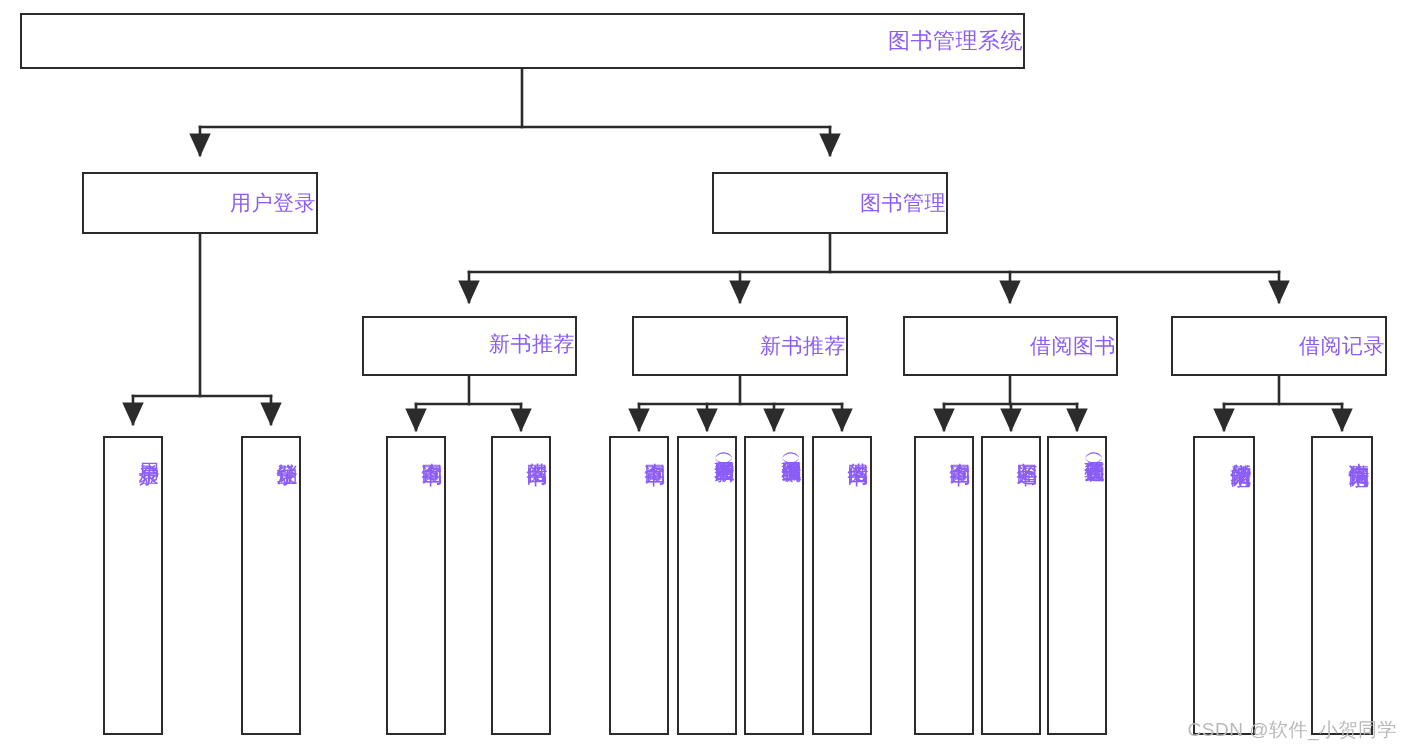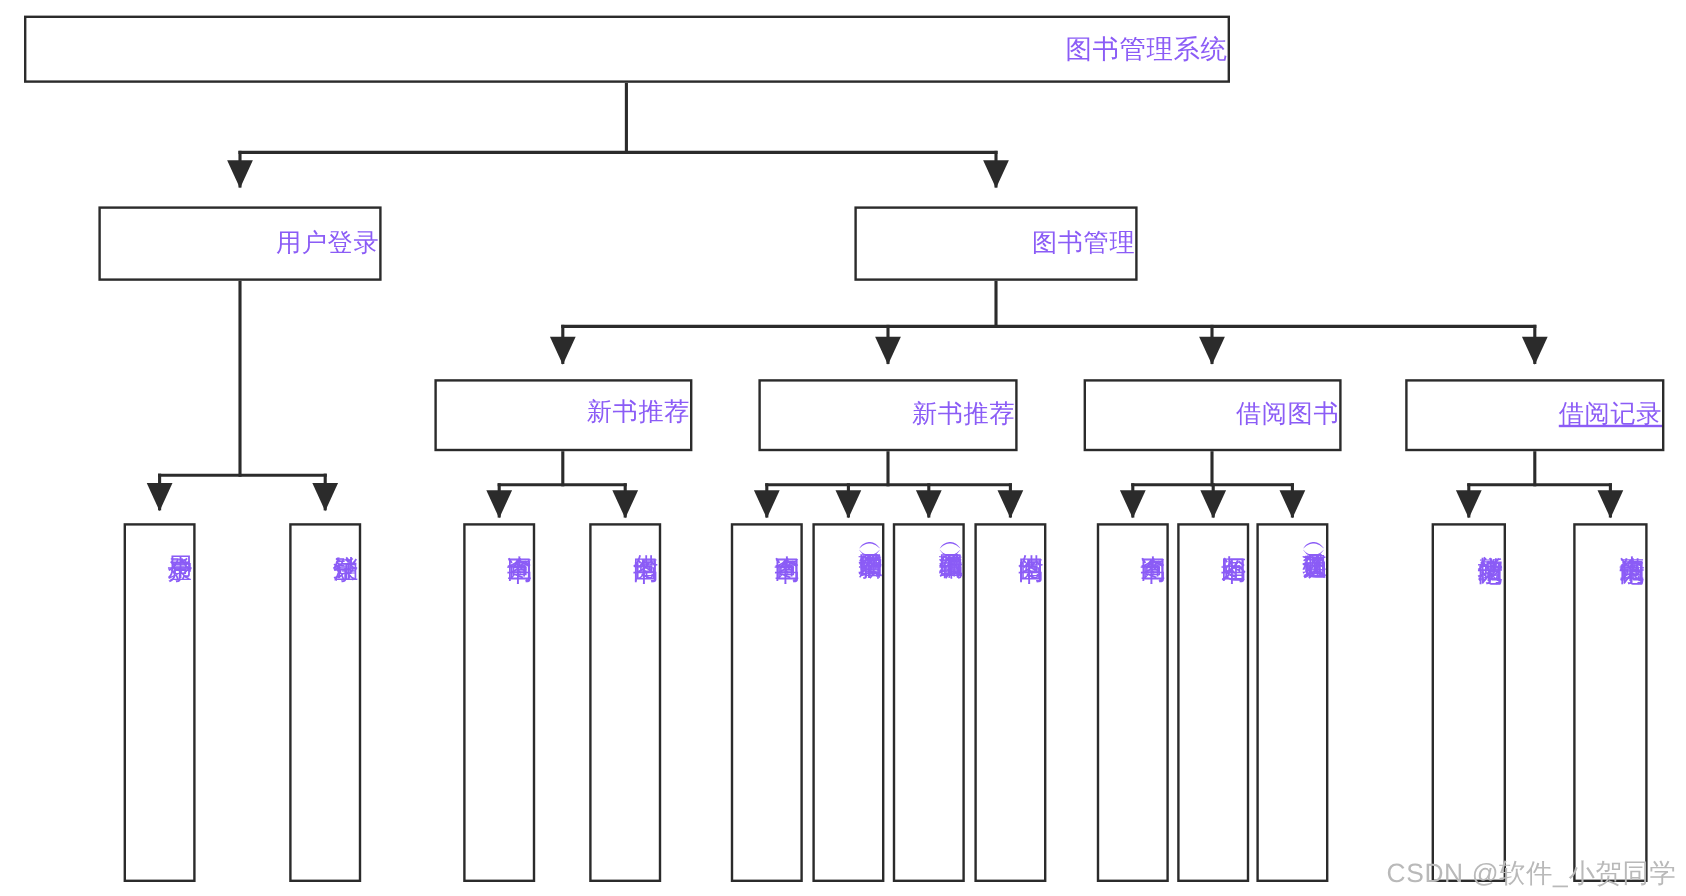--- a/index.html
+++ b/index.html
@@ -60,21 +60,21 @@
   .node.vert.tight .label {
     font-size: 20px;
     letter-spacing: 0px;
     line-height: 1.06;
   }
   .node.root .label { font-size: 22px; }
   .watermark {
     position: absolute;
     right: 8px;
     bottom: 4px;
-    font-size: 22px;
+    font-size: 19px;
     color: #b9b9b9;
     letter-spacing: 0.5px;
     white-space: nowrap;
     user-select: none;
   }
 </style>
 </head>
 <body>
 
 <div id="canvas">
@@ -145,21 +145,21 @@
 
   <div class="node horiz" style="left:362px; top:316px; width:215px; height:60px;font-family:Liberation Mono, monospace;">
     <span class="label">新书推荐</span>
   </div>
   <div class="node horiz" style="left:632px; top:316px; width:216px; height:60px;">
     <span class="label">新书推荐</span>
   </div>
   <div class="node horiz" style="left:903px; top:316px; width:215px; height:60px;">
     <span class="label">借阅图书</span>
   </div>
-  <div class="node horiz" style="left:1171px; top:316px; width:216px; height:60px;text-decoration:underline;">
+  <div class="node horiz" style="left:1171px; top:316px; width:216px; height:60px;">
     <span class="label">借阅记录</span>
   </div>
 
   <div class="node vert" style="left:103px; top:436px; width:60px; height:299px;">
     <span class="label">用户登录</span>
   </div>
   <div class="node vert" style="left:241px; top:436px; width:60px; height:299px;">
     <span class="label">注销登录</span>
   </div>
 

